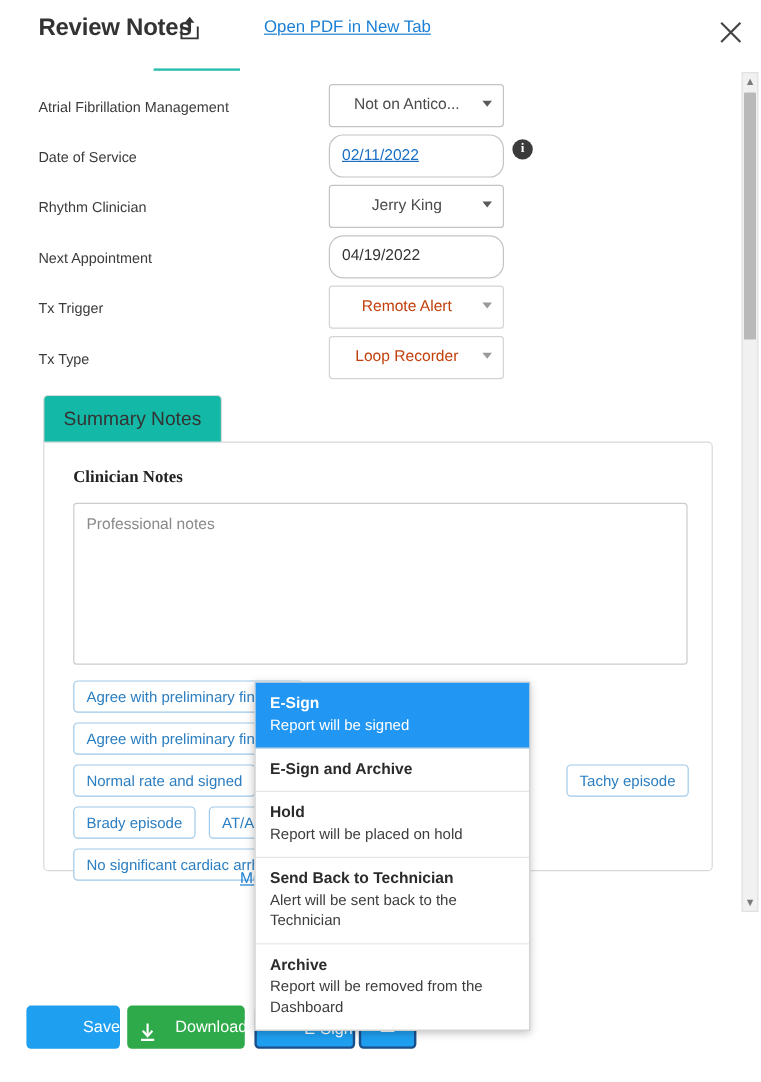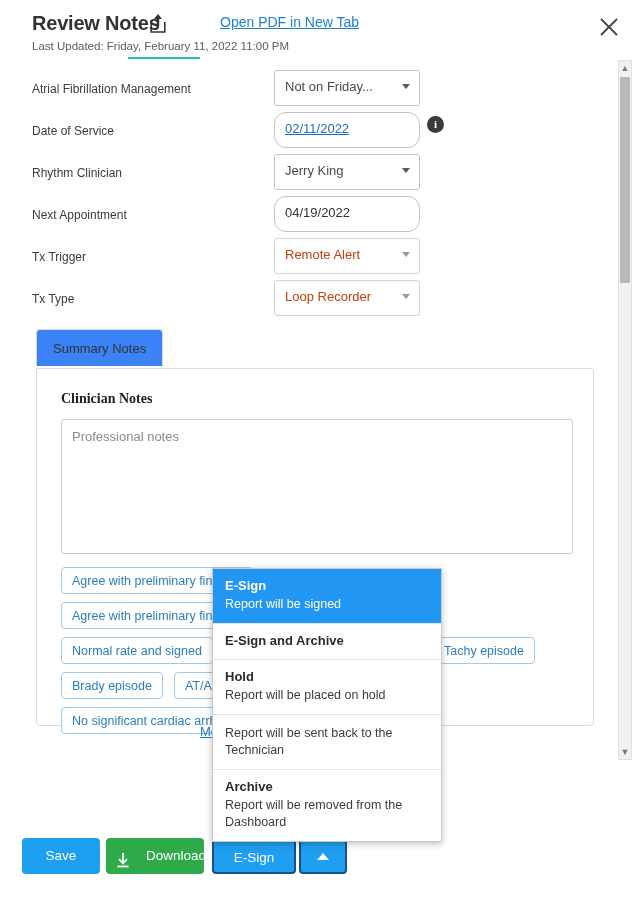--- a/index.html
+++ b/index.html
@@ -108,20 +108,21 @@
     border-radius: 1px;
     cursor: pointer;
   }
 
   
   .form-row {
     position: absolute;
     left: 0;
     width: 600px;
     height: 42px;
+    text-align: center;
   }
   .field-label {
     position: absolute;
     left: 32px; top: 12px;
     font-size: 12px;
     color: #3b3b3b;
   }
   .control {
     position: absolute;
     left: 274px; top: 0;
@@ -203,23 +204,23 @@
   }
   .tab-strip {
     position: absolute;
     left: 0; top: 0;
     width: 558px; height: 40px;
   }
   .tab {
     position: absolute;
     left: 0; top: 0;
     padding: 11px 16px 10px 16px;
-    font-size: 13px;
+    font-size: 16px;
     color: #333333;
-    background: #3b82f6;
+    background: #14b8a6;
     border: 1px solid #d9d9d9;
     border-bottom: none;
     border-radius: 4px 4px 0 0;
     cursor: pointer;
   }
   .panel-body {
     position: absolute;
     left: 0; top: 39px;
     width: 558px; height: 358px;
     border: 1px solid #d9d9d9;
@@ -294,21 +295,21 @@
     width: 634px; height: 78px;
     background: #ffffff;
   }
   .btn {
     position: absolute;
     top: 14px;
     height: 36px;
     border-radius: 4px;
     font-size: 13.5px;
     color: #ffffff;
-    text-align: center;
+    text-align: right;
     line-height: 36px;
     cursor: pointer;
     box-sizing: border-box;
   }
   .btn-save { left: 22px; width: 78px; background: #1f9ff0; }
   .btn-download { left: 106px; width: 98px; background: #2faa4a; text-align: right; padding-left: 40px; }
   .dl-icon {
     position: absolute;
     left: 10px; top: 9px;
     width: 14px; height: 17px;
@@ -369,38 +370,37 @@
     <div class="title">Review Notes</div>
 
     <div class="share-icon">
       <svg width="20" height="22" viewBox="0 0 20 22">
         <path d="M10 2 L14 7 L11.2 7 L11.2 14 L8.8 14 L8.8 7 L6 7 Z" fill="#333"></path>
         <path d="M3.2 10 L3.2 20 L16.8 20 L16.8 10" fill="none" stroke="#333" stroke-width="1.6"></path>
       </svg>
     </div>
 
     <div class="open-pdf-link">Open PDF in New Tab</div>
-    <div class="last-updated">Last Updated: Friday, February 11, 2022 11:00 PM</div>
     <div class="underline-accent"></div>
 
     <div class="close-x">
       <svg width="22" height="22" viewBox="0 0 22 22">
         <line x1="3" y1="3" x2="19" y2="19" stroke="#444" stroke-width="1.8"></line>
         <line x1="19" y1="3" x2="3" y2="19" stroke="#444" stroke-width="1.8"></line>
       </svg>
     </div>
   </div>
 
   <div class="scroll-area">
 
     <div class="form-row" style="top:12px;">
       <div class="field-label">Atrial Fibrillation Management</div>
       <div class="control">
         <div class="select-box">
-          <div class="sel-text">Not on Friday...</div>
+          <div class="sel-text">Not on Antico...</div>
           <div class="caret"></div>
         </div>
       </div>
     </div>
 
     <div class="form-row" style="top:54px;">
       <div class="field-label">Date of Service</div>
       <div class="control" style="width:146px;">
         <div class="input-box">
           <div class="inp-text linkish">02/11/2022</div>
@@ -460,21 +460,21 @@
 
         <div class="chips">
           <div class="chip-row" style="top:0;">
             <div class="chip" style="left:0;">Agree with preliminary findings</div>
           </div>
           <div class="chip-row" style="top:35px;">
             <div class="chip" style="left:0;">Agree with preliminary findings, additional observations are:</div>
           </div>
           <div class="chip-row" style="top:70px;">
             <div class="chip" style="left:0;">Normal rate and signed</div>
-            <div class="chip" style="left:372px;">Tachy episode</div>
+            <div class="chip" style="left:411px;">Tachy episode</div>
           </div>
           <div class="chip-row" style="top:105px;">
             <div class="chip" style="left:0;">Brady episode</div>
             <div class="chip" style="left:113px;">AT/AF</div>
           </div>
           <div class="chip-row" style="top:140px;">
             <div class="chip" style="left:0;">No significant cardiac arrhythmia</div>
           </div>
         </div>
       </div>
@@ -495,21 +495,22 @@
       <div class="menu-desc">Report will be signed</div>
     </div>
     <div class="menu-item">
       <div class="menu-title">E-Sign and Archive</div>
     </div>
     <div class="menu-item">
       <div class="menu-title">Hold</div>
       <div class="menu-desc">Report will be placed on hold</div>
     </div>
     <div class="menu-item">
-      <div class="menu-desc">Report will be sent back to the Technician</div>
+      <div class="menu-title">Send Back to Technician</div>
+      <div class="menu-desc">Alert will be sent back to the Technician</div>
     </div>
     <div class="menu-item">
       <div class="menu-title">Archive</div>
       <div class="menu-desc">Report will be removed from the Dashboard</div>
     </div>
   </div>
 
   <div class="footer">
     <div class="btn btn-save">Save</div>
     <div class="btn btn-download">

